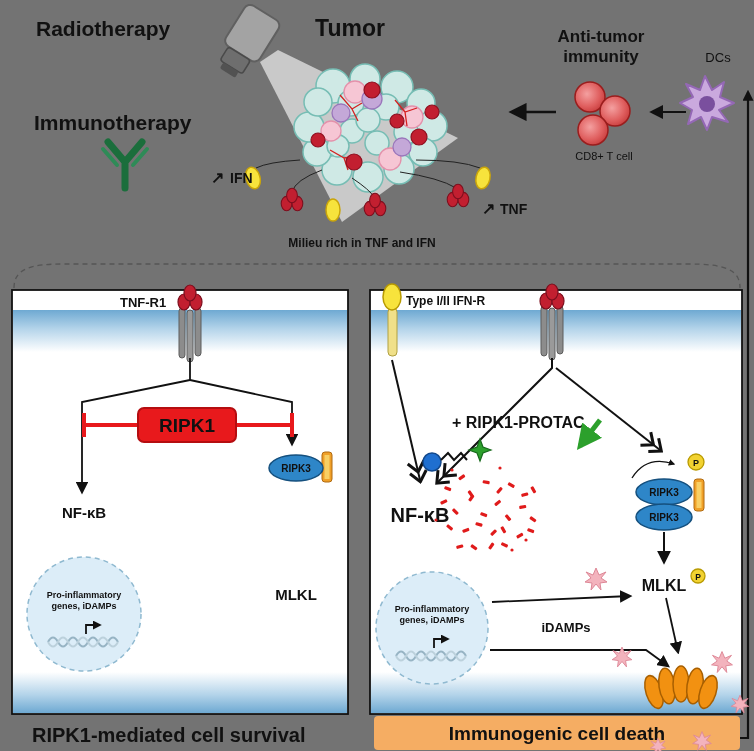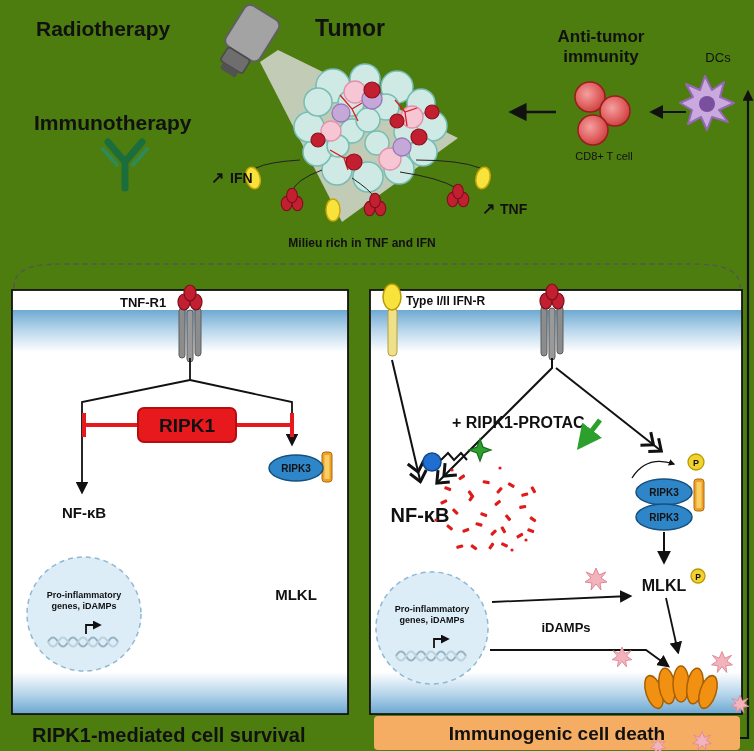--- a/index.html
+++ b/index.html
@@ -1,16 +1,16 @@
 <!DOCTYPE html>
 <html><head>
 <meta charset="utf-8">
 <style>
   html,body{margin:0;padding:0;background:#ffffff;}
-  .canvas{position:relative;width:754px;height:751px;font-family:"Liberation Sans",sans-serif;background:#4d7c0f;overflow:hidden;}
+  .canvas{position:relative;width:754px;height:751px;font-family:"Liberation Sans",sans-serif;background:#737373;overflow:hidden;}
   svg{display:block;}
   text{font-family:"Liberation Sans",sans-serif;fill:#111;}
 </style>
 </head>
 <body>
 
 <div class="canvas">
 <svg width="754" height="751" viewBox="0 0 754 751" xmlns="http://www.w3.org/2000/svg">
   <defs>
     <linearGradient id="memT" x1="0" y1="0" x2="0" y2="1">

